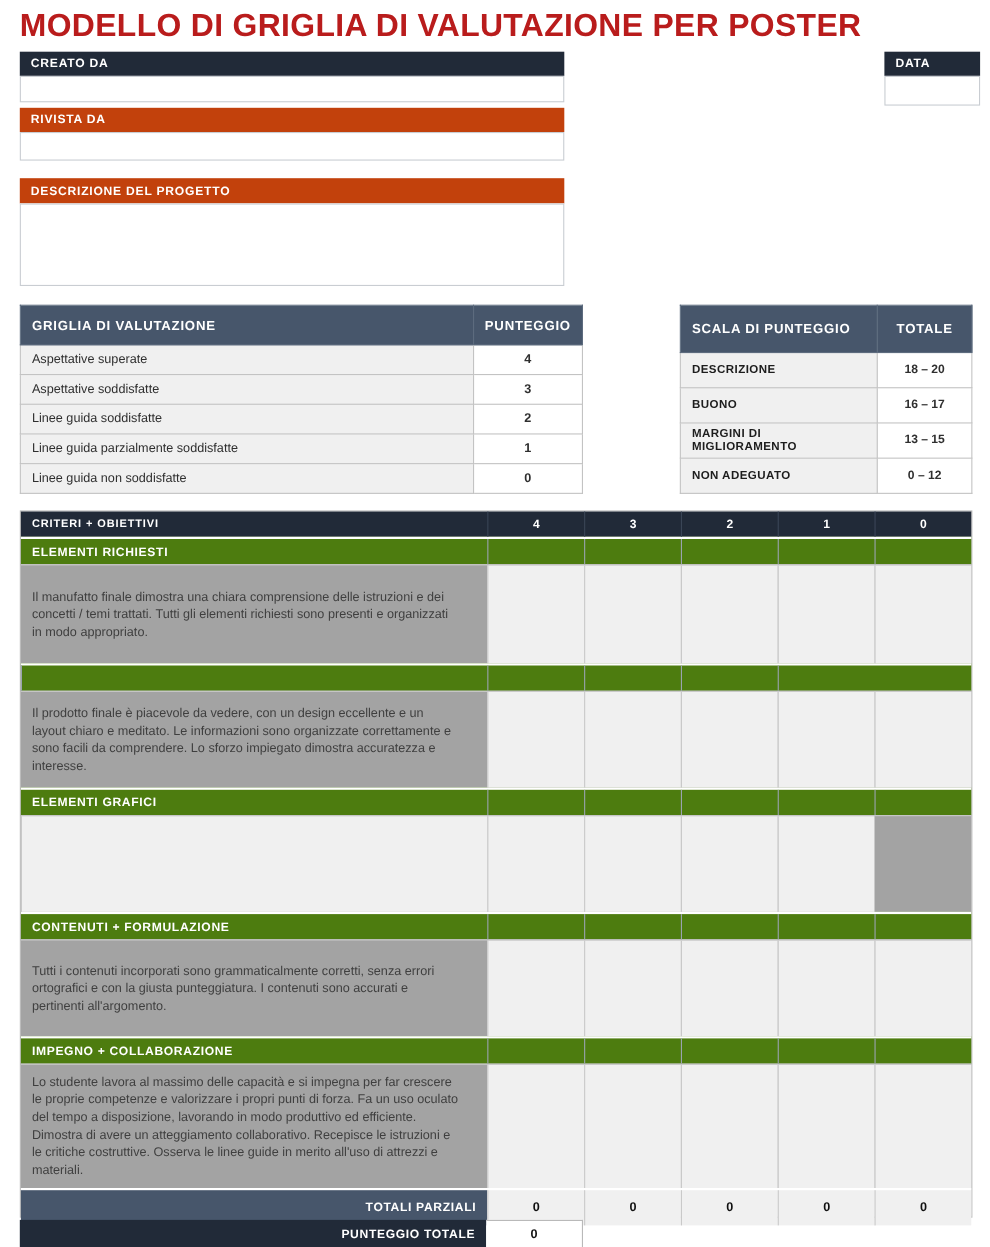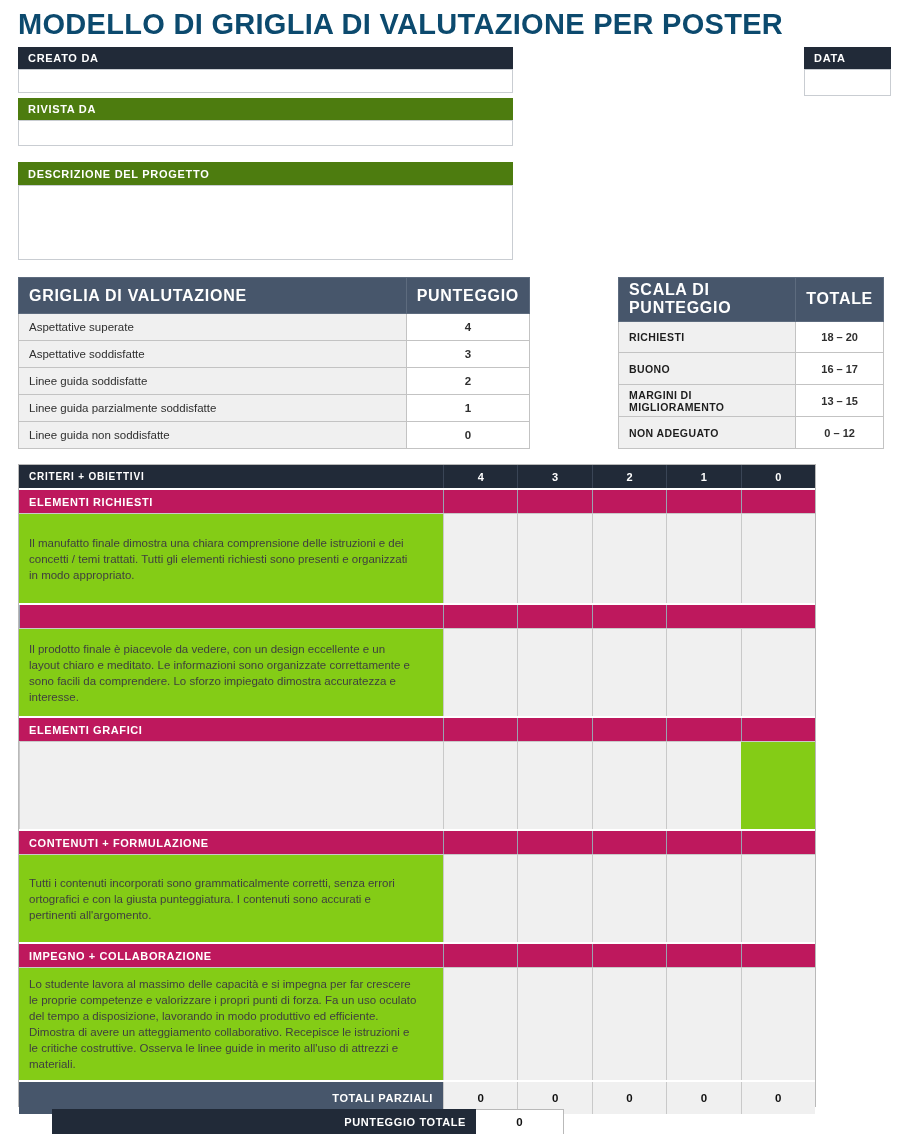--- a/index.html
+++ b/index.html
@@ -3,30 +3,30 @@
 <meta charset="utf-8">
 <style>
   * { margin:0; padding:0; box-sizing:border-box; }
   html,body { width:900px; background:#ffffff; font-family:"Liberation Sans", sans-serif; }
   body { height:1134px; position:relative; }
   .page { width:866px; margin-left:18px; }
 
   
   .page-title{
     padding-top:8px; height:46px;
-    font-size:29px; font-weight:bold; color:#0c4a6e; letter-spacing:.3px;
+    font-size:29px; font-weight:bold; color:#b91c1c; letter-spacing:.3px;
   }
 
   
   .bar{
     height:22px; display:flex; align-items:center; padding:0 10px;
     color:#ffffff; font-weight:bold; font-size:11px; letter-spacing:.7px;
   }
   .navy{ background:#212a38; }
-  .slate{ background:#4d7c0f; }
+  .slate{ background:#c2410c; }
   .field-input{
     display:block; width:100%; border:1px solid #c9cdd2; background:#fff;
     font-family:"Liberation Sans", sans-serif; font-size:12px; color:#3f3f3f; padding:2px 8px;
   }
   .top-fields{ position:relative; margin-top:1px; width:866px; }
   .w-left{ width:495px; }
   .creato-input{ height:24px; }
   .rivista-gap{ margin-top:5px; }
   .rivista-input{ height:26px; }
   .descr-gap{ margin-top:16px; }
@@ -35,58 +35,58 @@
   .data-box{ position:absolute; left:786px; top:0; width:87px; }
   .data-input{ height:27px; }
 
   
   .tables-row{ display:flex; margin-top:17px; }
   .spacer{ width:88px; }
   table{ border-collapse:collapse; }
   .griglia{ width:512px; }
   .scala{ width:266px; }
   .griglia th, .scala th{
-    background:#47566b; color:#fff; font-size:16px; font-weight:bold;
+    background:#47566b; color:#fff; font-size:12px; font-weight:bold;
     letter-spacing:.7px; height:36px; border:1px solid #5d6b7e; text-align:left; padding:0 10px;
   }
   .griglia td, .scala td{ border:1px solid #c3c3c3; height:27px; font-size:11.5px; color:#2f2f2f; }
   .cell-label{ background:#f0f0f0; padding:0 10px; }
   .cell-score{ background:#ffffff; text-align:center; font-weight:bold; width:87px; }
   .scala .cell-label{ font-weight:bold; font-size:10.5px; letter-spacing:.4px; color:#1d1d1d; }
   .scala .cell-score{ width:86px; font-size:11px; }
   .griglia .col-label{ width:425px; }
   .scala .col-label{ width:180px; }
 
   
-  .rubric{ margin-top:15px; width:798px; border:1px solid #b9b9b9; }
+  .rubric{ margin-top:15px; width:866px; border:1px solid #b9b9b9; }
   .rrow{ display:grid; grid-template-columns:424px repeat(5, 1fr); }
   .rhead{ background:#212a38; height:23px; }
   .rhead .hcell{ display:flex; align-items:center; justify-content:center;
     color:#fff; font-weight:bold; font-size:11px; border-left:1px solid #3a4556; }
   .rhead .hlabel{ justify-content:flex-start; padding:0 10px; border-left:none;
     font-size:10px; letter-spacing:.8px; }
-  .sec-row{ background:#be185d; height:25px; border-top:2px solid #ffffff; }
+  .sec-row{ background:#4d7c0f; height:25px; border-top:2px solid #ffffff; }
   .sec-row .scell{ border-left:1px solid #9aa3b0; }
   .sec-row .stitle{ display:flex; align-items:center; padding:0 10px; border-left:none;
     color:#fff; font-weight:bold; font-size:11px; letter-spacing:.6px; }
-  .body-row{ background:#84cc16; border-top:1px solid #c9c9c9; }
+  .body-row{ background:#a3a3a3; border-top:1px solid #c9c9c9; }
   .body-row .desc{
     display:flex; align-items:center; padding:8px 26px 8px 10px;
     font-size:11.5px; line-height:16px; color:#3f3f3f;
   }
   .body-row .score-blank{ background:#f0f0f0; border-left:1px solid #c9c9c9; }
   .h90{ min-height:90px; } .h88{ min-height:88px; } .h103{ min-height:103px; }
   .totals-row{ height:26px; border-top:2px solid #ffffff; }
   .totals-row .tlabel{ background:#47566b; display:flex; align-items:center; justify-content:flex-end;
     padding:10px 10px; color:#fff; font-weight:bold; font-size:11px; letter-spacing:.6px; }
   .totals-row .tval{ background:#f0f0f0; border-left:1px solid #c9c9c9; display:flex;
     align-items:center; justify-content:center; font-weight:bold; font-size:11.5px; color:#111; }
   .grand-row{ display:flex; width:866px; margin-top:2px; height:26px; }
   .grand-row .glabel{ width:424px; background:#212a38; display:flex; align-items:center;
-    justify-content:flex-end; padding:0 10px; color:#fff; font-weight:bold; font-size:11px; letter-spacing:.6px;margin-left:34px; }
+    justify-content:flex-end; padding:0 10px; color:#fff; font-weight:bold; font-size:11px; letter-spacing:.6px; }
   .grand-row .gval{ width:88px; background:#fff; border:1px solid #b9b9b9; border-left:none;
     display:flex; align-items:center; justify-content:center; font-weight:bold; font-size:11.5px; color:#111; }
 </style>
 </head>
 <body>
 
 <div class="page">
 
   <div class="page-title">MODELLO DI GRIGLIA DI VALUTAZIONE PER POSTER</div>
 
@@ -141,21 +141,21 @@
 
     <div class="spacer"></div>
 
     <table class="scala">
       <tbody>
           <tr>
         <th class="col-label">SCALA DI PUNTEGGIO</th>
         <th style="text-align:center;">TOTALE</th>
       </tr>
       <tr>
-        <td class="cell-label">RICHIESTI</td>
+        <td class="cell-label">DESCRIZIONE</td>
         <td class="cell-score">18 – 20</td>
       </tr>
       <tr>
         <td class="cell-label">BUONO</td>
         <td class="cell-score">16 – 17</td>
       </tr>
       <tr>
         <td class="cell-label">MARGINI DI MIGLIORAMENTO</td>
         <td class="cell-score">13 – 15</td>
       </tr>

